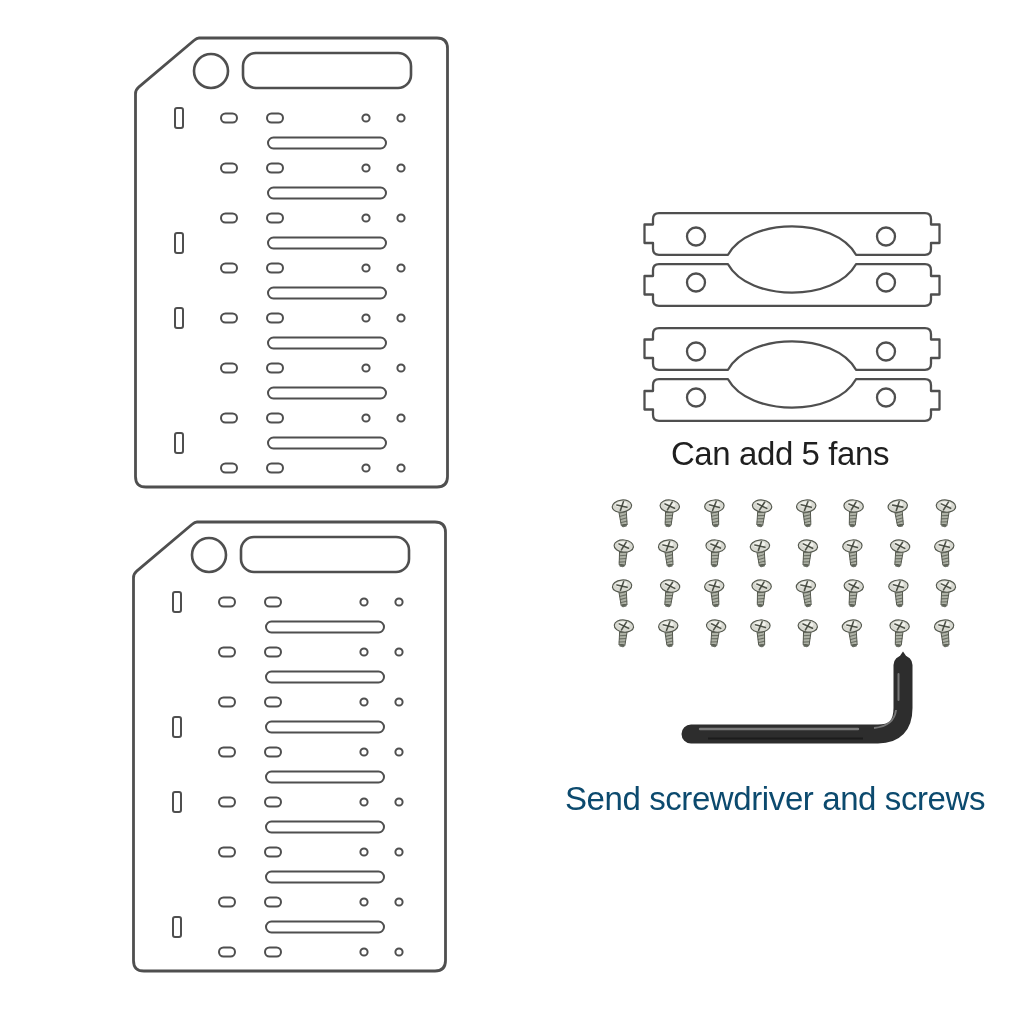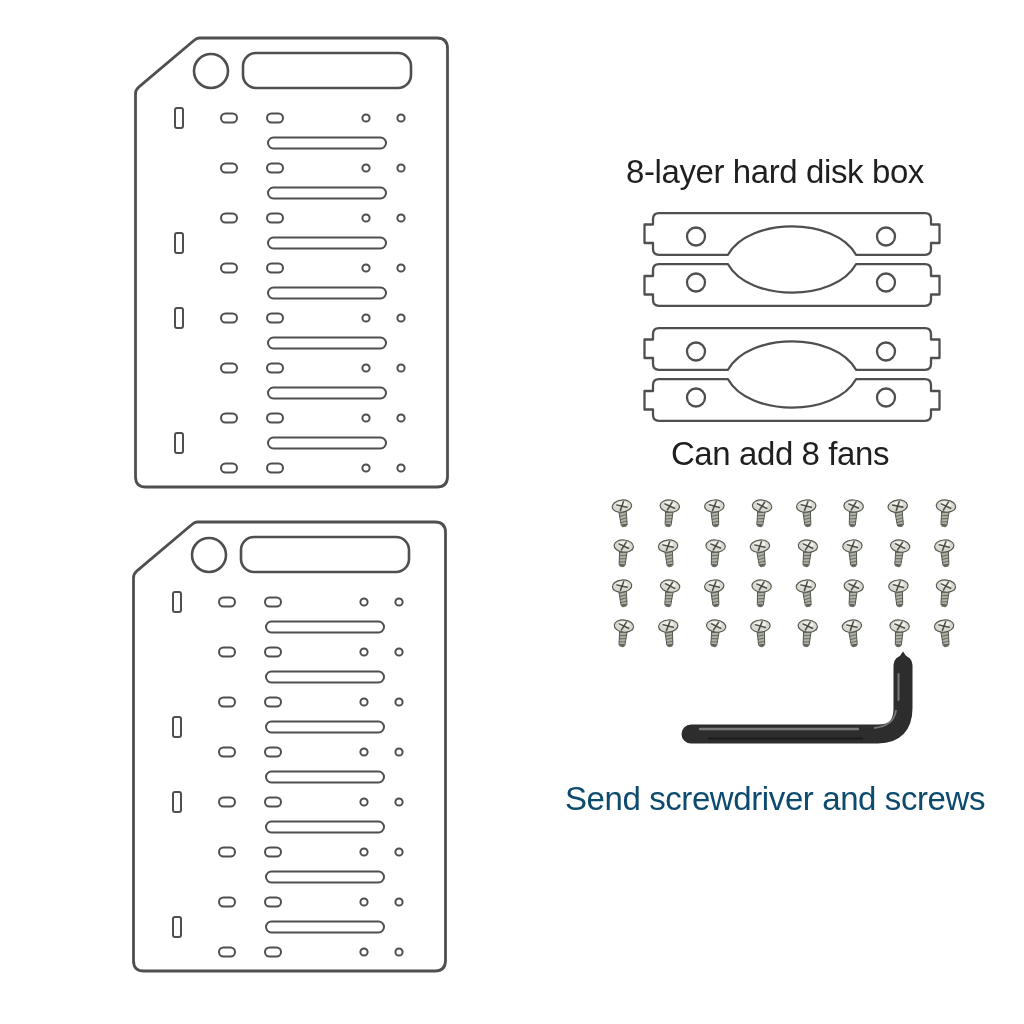--- a/index.html
+++ b/index.html
@@ -110,21 +110,20 @@
       <rect x="88" y="427.5" width="16" height="9" rx="4.5" fill="none" stroke="#4f4f4f" stroke-width="2"></rect>
       <rect x="134" y="427.5" width="16" height="9" rx="4.5" fill="none" stroke="#4f4f4f" stroke-width="2"></rect>
       <circle cx="233" cy="432" r="3.6" fill="none" stroke="#4f4f4f" stroke-width="2"></circle>
       <circle cx="268" cy="432" r="3.6" fill="none" stroke="#4f4f4f" stroke-width="2"></circle>
       <rect x="42" y="72" width="8" height="20" rx="2" fill="none" stroke="#4f4f4f" stroke-width="2"></rect>
       <rect x="42" y="197" width="8" height="20" rx="2" fill="none" stroke="#4f4f4f" stroke-width="2"></rect>
       <rect x="42" y="272" width="8" height="20" rx="2" fill="none" stroke="#4f4f4f" stroke-width="2"></rect>
       <rect x="42" y="397" width="8" height="20" rx="2" fill="none" stroke="#4f4f4f" stroke-width="2"></rect>
     </svg>
 
-  <div class="caption" style="left: 555px; top: 152px; width: 440px; color: rgb(31, 31, 31);">8-layer hard disk box</div>
 
   <svg id="pair1" class="part" style="left:642px;top:212px" width="300" height="95" viewBox="0 0 300 95">
       <g>
         <path d="M 17 1.2 L 283 1.2 Q 289 1.2 289 7.2 L 289 12.5 L 297.5 12.5 L 297.5 31 L 289 31 L 289 36.8 Q 289 42.8 283 42.8 L 214 42.8 C 193 5 107 5 86 42.8 L 17 42.8 Q 11 42.8 11 36.8 L 11 31 L 2.5 31 L 2.5 12.5 L 11 12.5 L 11 7.2 Q 11 1.2 17 1.2 Z" fill="#ffffff" stroke="#4f4f4f" stroke-width="2.3" stroke-linejoin="round"></path>
         <circle cx="54" cy="24.5" r="9" fill="none" stroke="#4f4f4f" stroke-width="2.3"></circle>
         <circle cx="244" cy="24.5" r="9" fill="none" stroke="#4f4f4f" stroke-width="2.3"></circle>
       </g>
       <g transform="translate(0,95) scale(1,-1)">
         <path d="M 17 1.2 L 283 1.2 Q 289 1.2 289 7.2 L 289 12.5 L 297.5 12.5 L 297.5 31 L 289 31 L 289 36.8 Q 289 42.8 283 42.8 L 214 42.8 C 193 5 107 5 86 42.8 L 17 42.8 Q 11 42.8 11 36.8 L 11 31 L 2.5 31 L 2.5 12.5 L 11 12.5 L 11 7.2 Q 11 1.2 17 1.2 Z" fill="#ffffff" stroke="#4f4f4f" stroke-width="2.3" stroke-linejoin="round"></path>
         <circle cx="54" cy="24.5" r="9" fill="none" stroke="#4f4f4f" stroke-width="2.3"></circle>
@@ -138,21 +137,21 @@
         <circle cx="54" cy="24.5" r="9" fill="none" stroke="#4f4f4f" stroke-width="2.3"></circle>
         <circle cx="244" cy="24.5" r="9" fill="none" stroke="#4f4f4f" stroke-width="2.3"></circle>
       </g>
       <g transform="translate(0,95) scale(1,-1)">
         <path d="M 17 1.2 L 283 1.2 Q 289 1.2 289 7.2 L 289 12.5 L 297.5 12.5 L 297.5 31 L 289 31 L 289 36.8 Q 289 42.8 283 42.8 L 214 42.8 C 193 5 107 5 86 42.8 L 17 42.8 Q 11 42.8 11 36.8 L 11 31 L 2.5 31 L 2.5 12.5 L 11 12.5 L 11 7.2 Q 11 1.2 17 1.2 Z" fill="#ffffff" stroke="#4f4f4f" stroke-width="2.3" stroke-linejoin="round"></path>
         <circle cx="54" cy="24.5" r="9" fill="none" stroke="#4f4f4f" stroke-width="2.3"></circle>
         <circle cx="244" cy="24.5" r="9" fill="none" stroke="#4f4f4f" stroke-width="2.3"></circle>
       </g>
     </svg>
 
-  <div class="caption" style="left: 555px; top: 434px; width: 450px; color: rgb(31, 31, 31);">Can add 8 fans</div>
+  <div class="caption" style="left: 555px; top: 434px; width: 450px; color: rgb(31, 31, 31);">Can add 5 fans</div>
 
   <div id="screw-grid" style="position:absolute;left:0;top:0;width:1024px;height:1024px;pointer-events:none;">
       <svg viewBox="0 0 22 30" class="screw" style="left: 611px; top: 499px; width: 24px; height: 32px; transform: rotate(-7deg);">
         <polygon points="7.4,10 14.6,10 13.8,24.4 8.2,24.4" fill="#aeb2a6" stroke="#54584e" stroke-width="0.9"></polygon>
         <line x1="7.7" y1="13" x2="14.3" y2="12" stroke="#54584e" stroke-width="1" opacity="0.75"></line>
         <line x1="7.7" y1="16" x2="14.3" y2="15" stroke="#54584e" stroke-width="1" opacity="0.75"></line>
         <line x1="7.7" y1="19" x2="14.3" y2="18" stroke="#54584e" stroke-width="1" opacity="0.75"></line>
         <line x1="7.7" y1="22" x2="14.3" y2="21" stroke="#54584e" stroke-width="1" opacity="0.75"></line>
         <ellipse cx="11" cy="25" rx="2.6" ry="1.4" fill="#54584e" opacity="0.85"></ellipse>
         <ellipse cx="11" cy="6.6" rx="9.1" ry="5.7" fill="#d8d9d1" stroke="#54584e" stroke-width="1.1"></ellipse>

